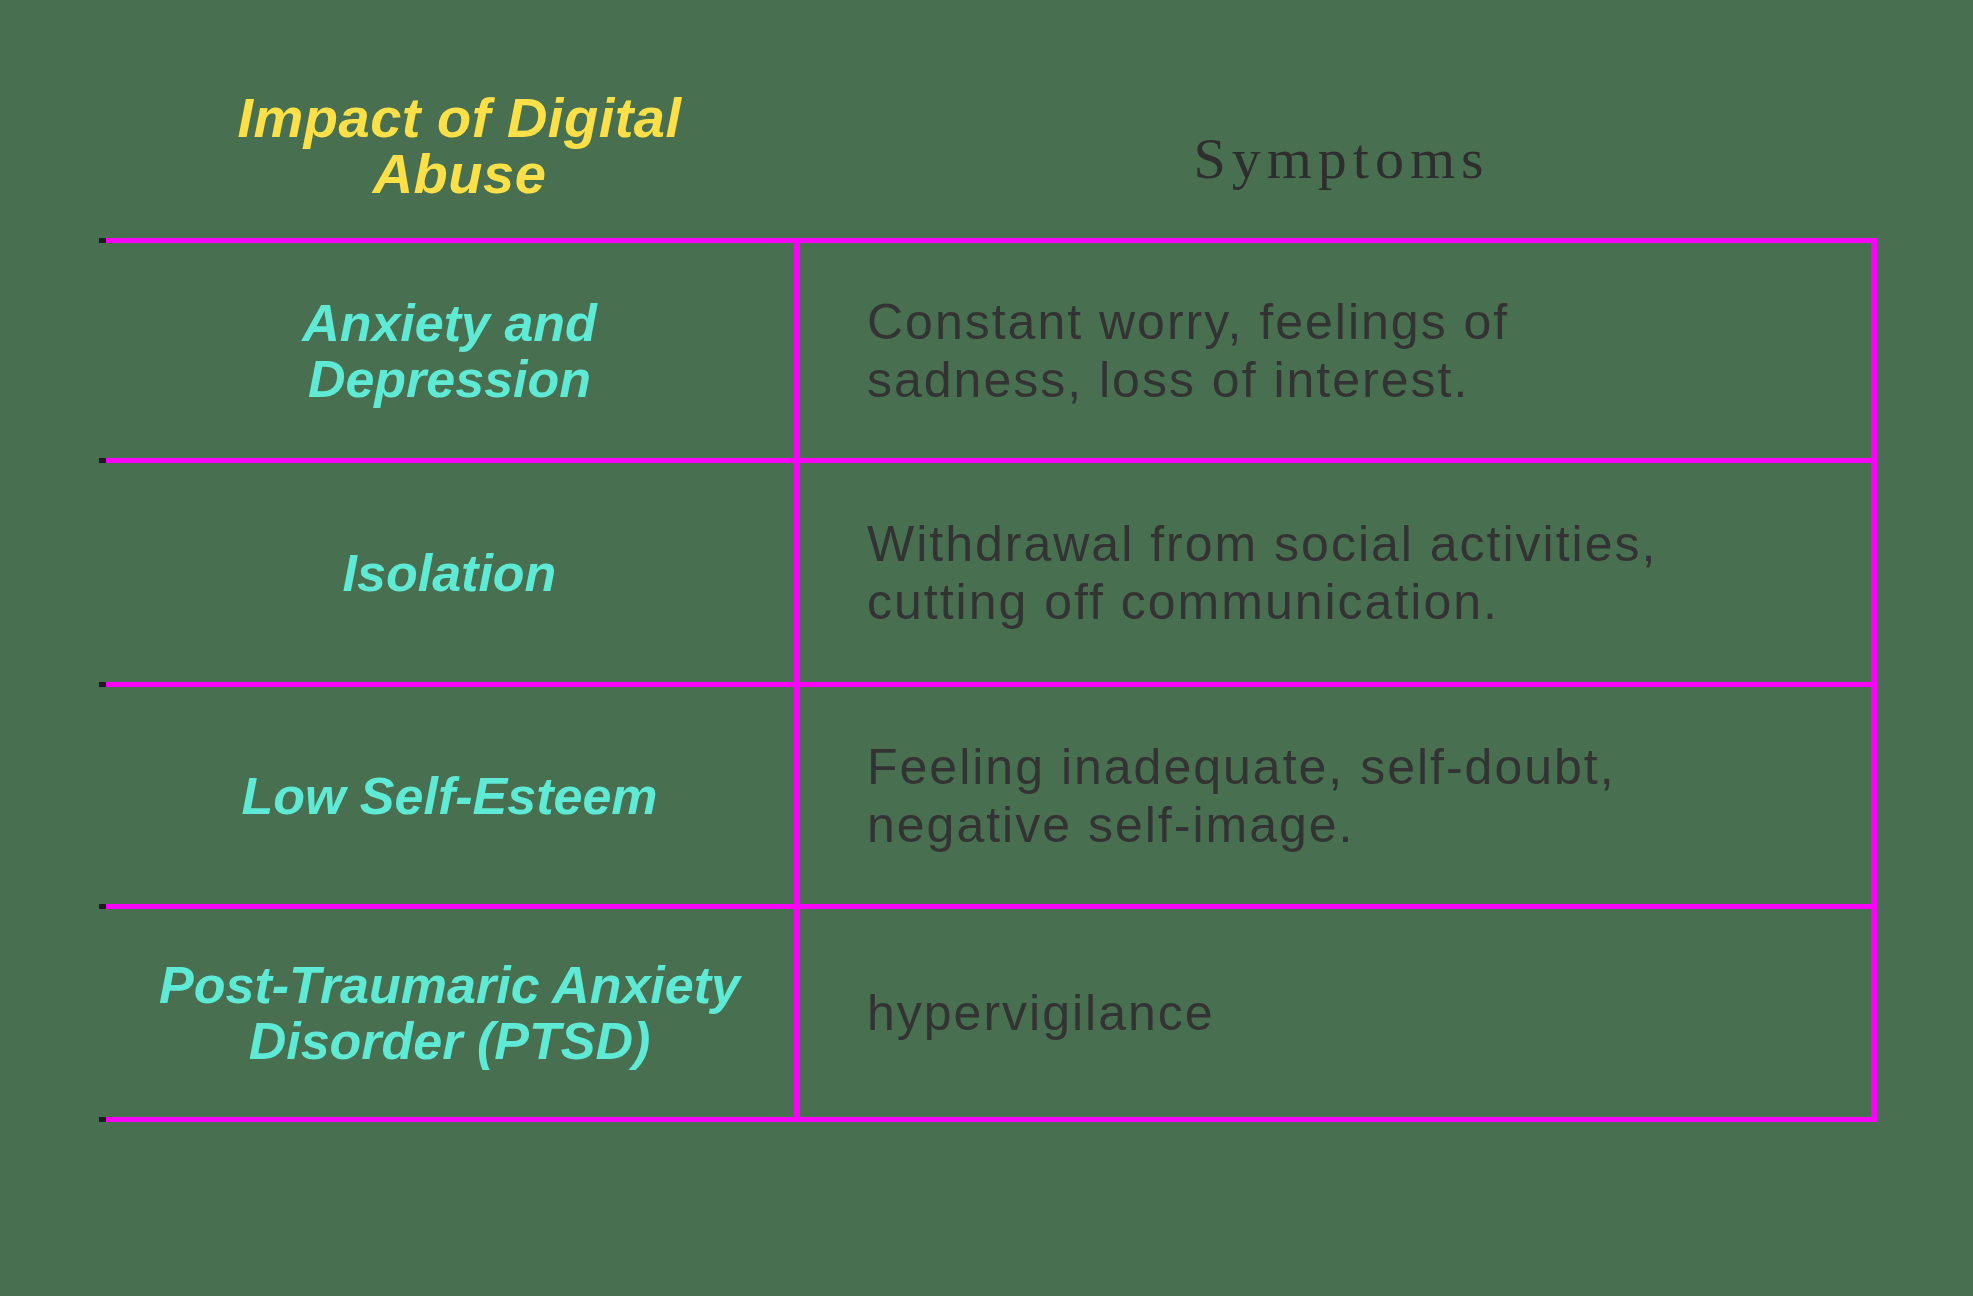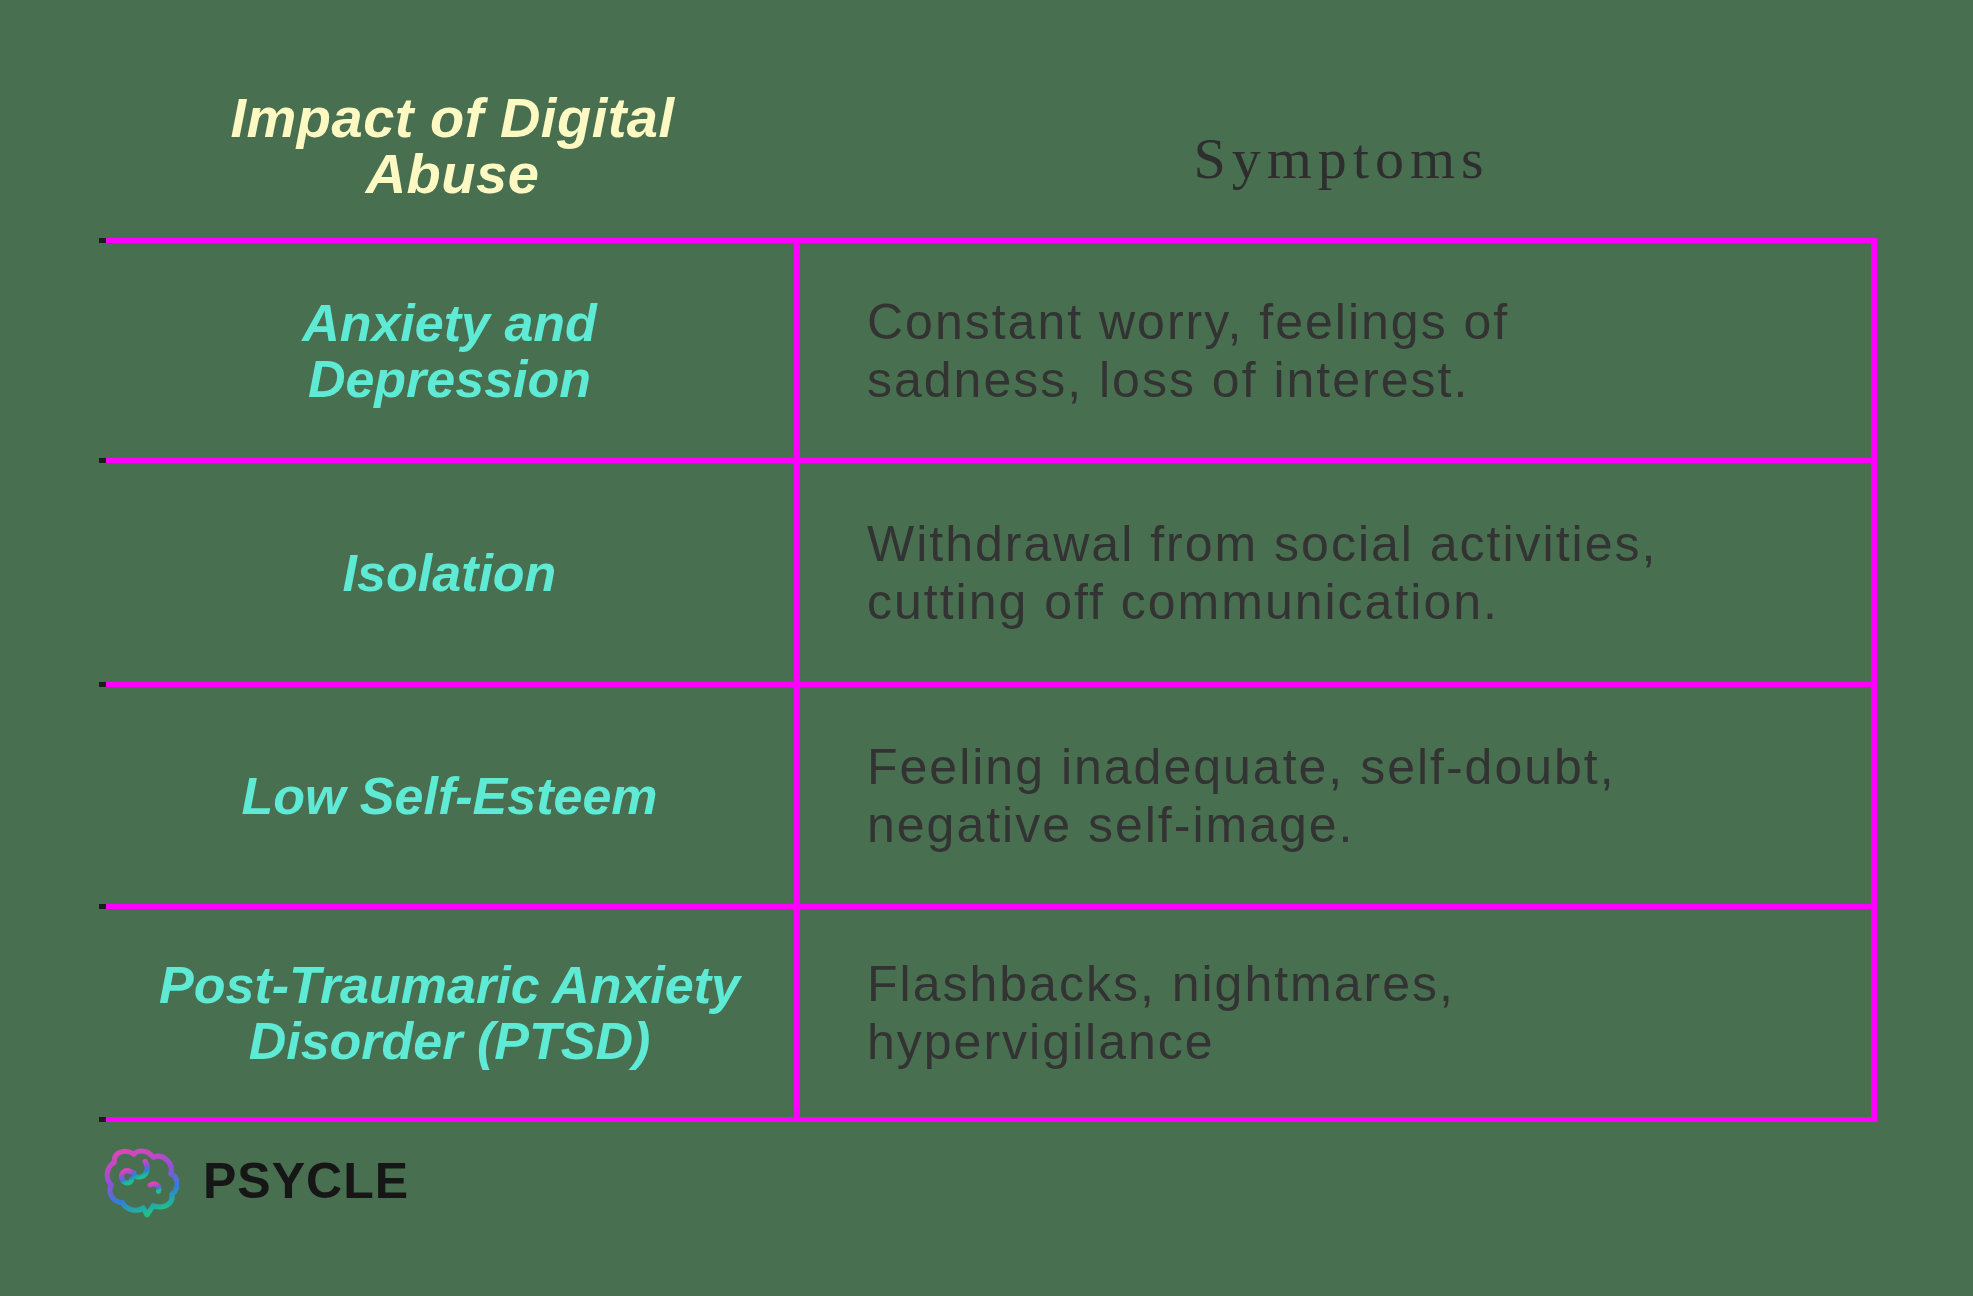--- a/index.html
+++ b/index.html
@@ -6,24 +6,24 @@
   .stage{
     position:relative;
     width:1973px;height:1296px;
     background:#487050;
     font-family:"Liberation Sans","DejaVu Sans",sans-serif;
     overflow:hidden;
   }
 
   
   .impact-title{
-    position:absolute;left:105px;top:90px;width:695px;
+    position:absolute;left:112px;top:90px;width:695px;
     text-align:center;
     font-size:56px;font-weight:700;font-style:italic;
-    line-height:56px;color:#fef9c3;letter-spacing:.5px;
+    line-height:56px;color:#fde047;letter-spacing:.5px;
   }
   .symptoms-title{
     position:absolute;left:806px;top:130px;width:1071px;
     text-align:center;
     font-size:58px;font-weight:300;
     line-height:58px;color:#2e2e2e;letter-spacing:6px;font-family:Liberation Serif, serif;
   }
 
   
   .dtable{
@@ -123,47 +123,25 @@
     </div>
 
     <div class="cell left bottom">
       <div class="impact-label">
         <div>Post-Traumaric Anxiety</div>
         <div>Disorder (PTSD)</div>
       </div>
     </div>
     <div class="cell right bottom">
       <div class="symptom-text">
-        <div>Flashbacks, nightmares,</div>
         <div>hypervigilance</div>
       </div>
     </div>
   </div>
 
   <div class="cap" style="top:238px"></div>
   <div class="cap" style="top:458px"></div>
   <div class="cap" style="top:682px"></div>
   <div class="cap" style="top:904px"></div>
   <div class="cap" style="top:1117px"></div>
 
-  <div class="logo">
-    <span>
-      <svg width="76" height="72" viewBox="0 0 74 70" aria-hidden="true">
-        <defs>
-          <linearGradient id="braingrad" x1="0.15" y1="0" x2="0.45" y2="1">
-            <stop offset="0" stop-color="#e143b8"></stop>
-            <stop offset="0.45" stop-color="#8e52d6"></stop>
-            <stop offset="0.75" stop-color="#2f7fd9"></stop>
-            <stop offset="1" stop-color="#1fbd8f"></stop>
-          </linearGradient>
-        </defs>
-        <g fill="none" stroke="url(#braingrad)" stroke-width="5" stroke-linecap="round" stroke-linejoin="round">
-          <path d="M30 8 C22 2 10 6 11 16 C3 20 2 32 8 38 C4 46 10 55 19 55 C22 62 33 65 39 60 L43 67 L49 58 C59 62 69 56 67 47 C74 42 74 30 66 27 C69 16 58 7 49 11 C44 4 35 3 30 8 Z"></path>
-          <path d="M27 25 C21 22 16 27 19 33 C21 37 27 37 28 32"></path>
-          <path d="M41 15 C45 21 43 28 37 30 C33 31 30 29 30 26"></path>
-          <path d="M46 38 C51 35 56 39 54 44"></path>
-        </g>
-      </svg>
-    </span>
-    <span class="brand-text">PSYCLE</span>
-  </div>
 
 </div>
 
 </body></html>

